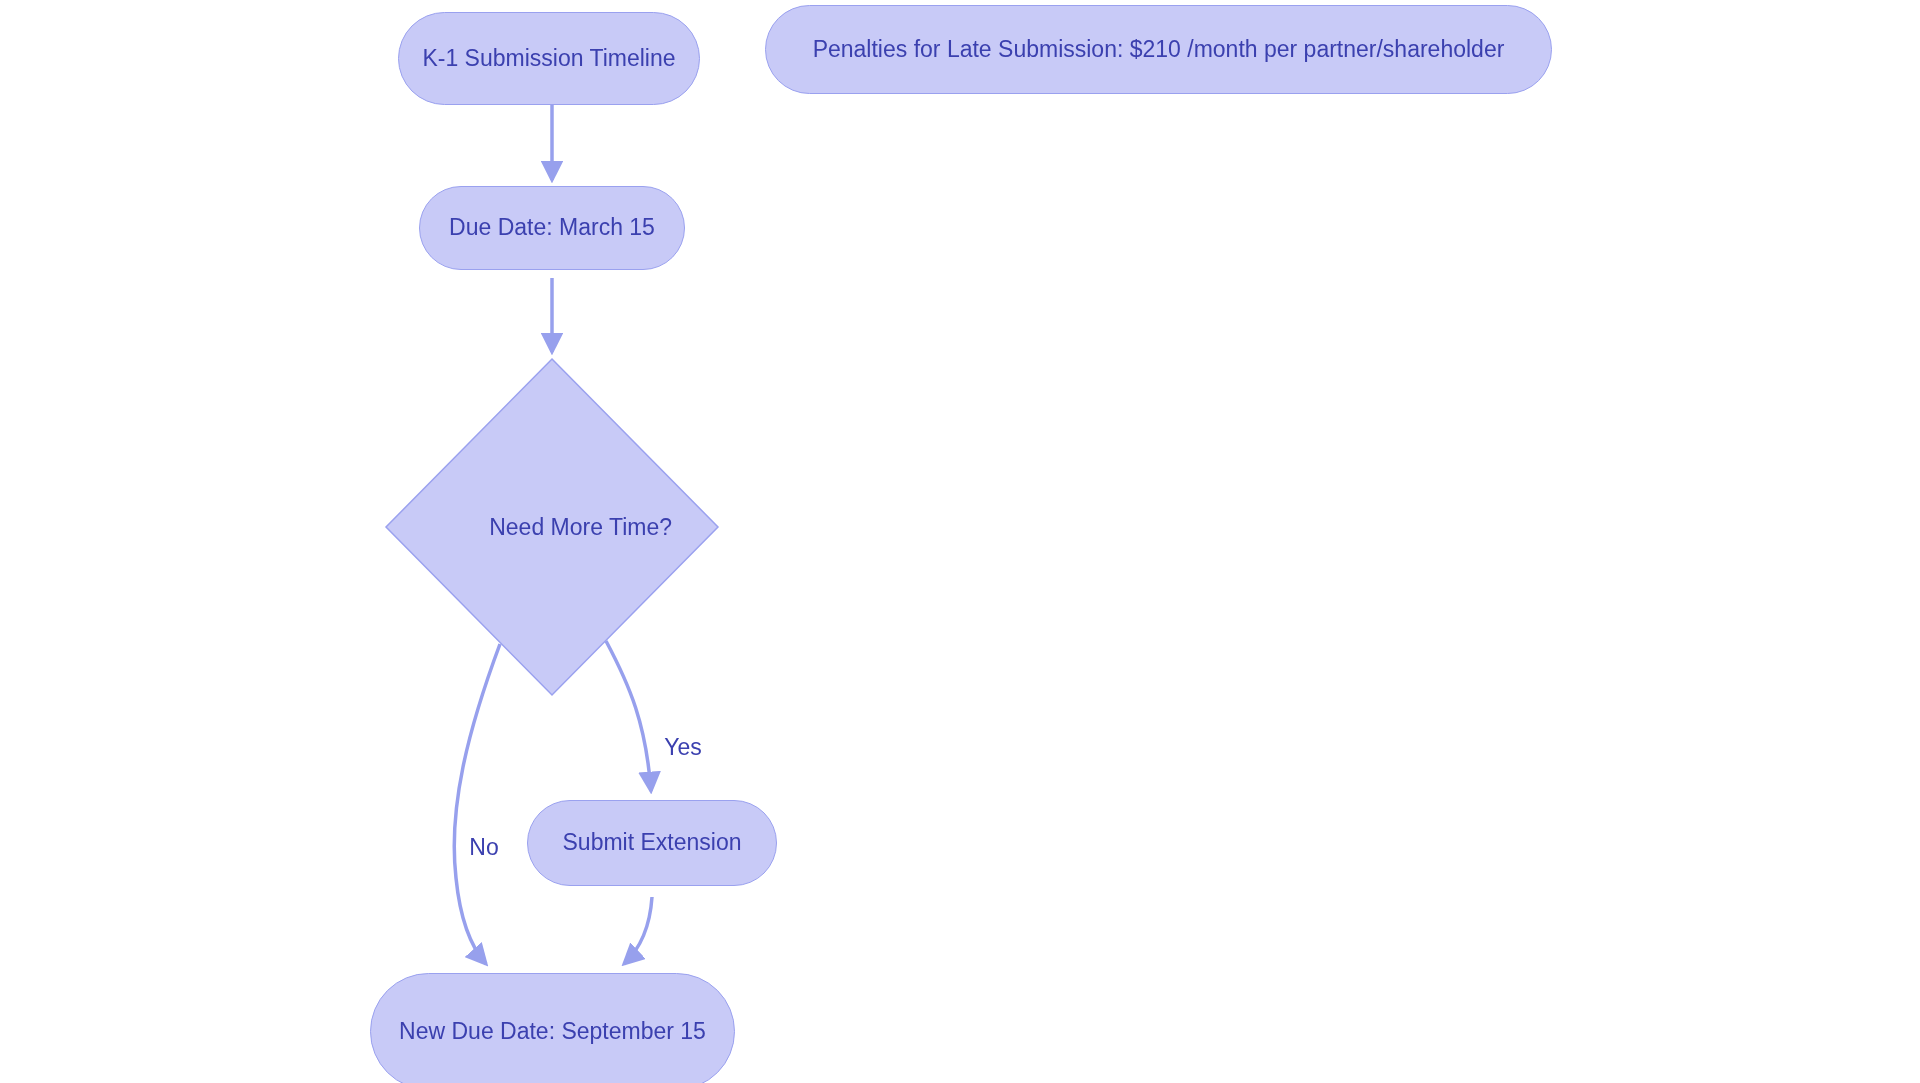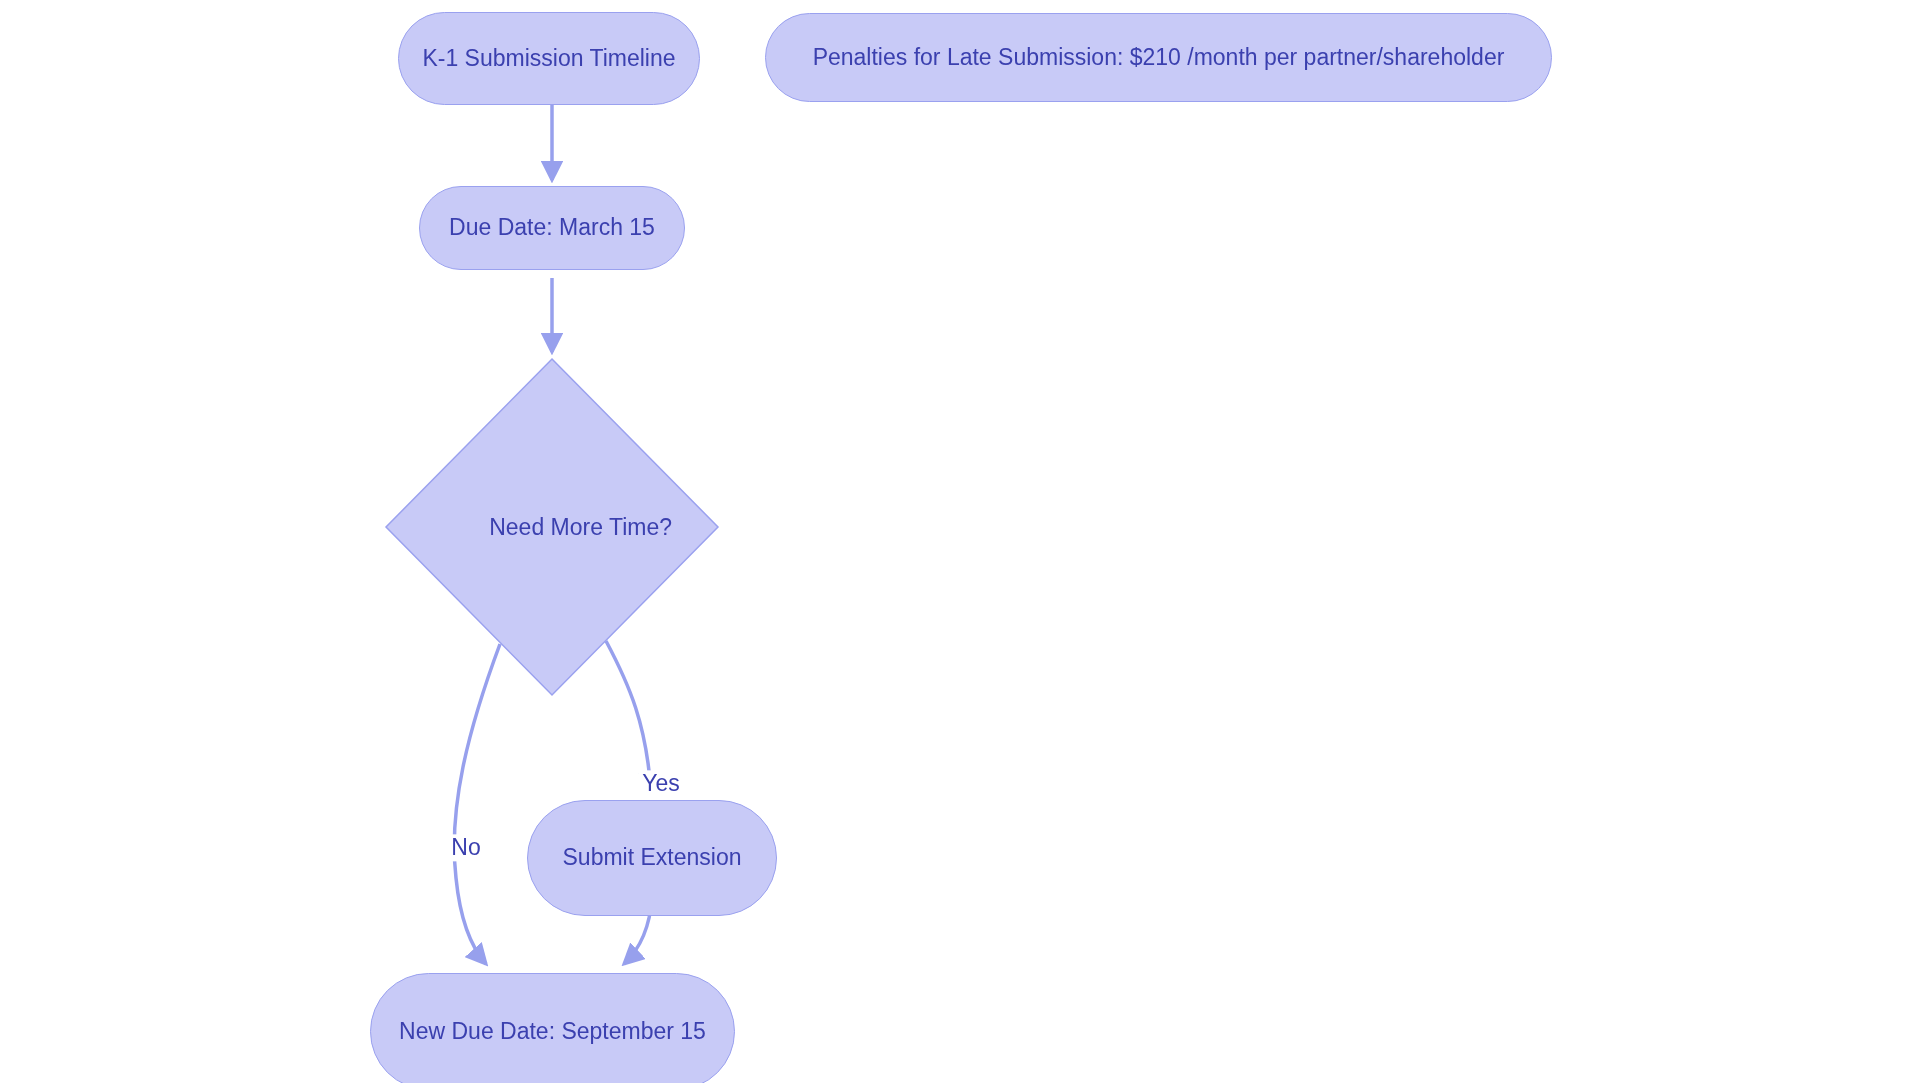--- a/index.html
+++ b/index.html
@@ -50,23 +50,23 @@
     color: var(--node-text, #3b40af);
     font-size: 23px;
     line-height: 1.2;
     white-space: nowrap;
     text-align: center;
   }
   .stadium {
     border-radius: 999px;
   }
   .node-title     { left: 398px; top: 12px;  width: 302px; height: 93px; }
-  .node-penalties { left: 765px; top: 13px;  width: 787px; height: 89px; }
+  .node-penalties { left: 765px; top: 5px;  width: 787px; height: 89px; }
   .node-due       { left: 419px; top: 186px; width: 266px; height: 84px; }
-  .node-extension { left: 527px; top: 800px; width: 250px; height: 116px; }
+  .node-extension { left: 527px; top: 800px; width: 250px; height: 86px; }
   .node-newdue    { left: 370px; top: 973px; width: 365px; height: 117px; }
   .decision-label {
     position: absolute;
     left: 432px;
     top: 497px;
     width: 240px;
     height: 60px;
     display: flex;
     align-items: center;
     justify-content: flex-end;
@@ -77,22 +77,22 @@
   .edge-label {
     position: absolute;
     transform: translate(-50%, -50%);
     background: var(--edge-label-bg, #ffffff);
     color: var(--edge-label-text, #3b40af);
     font-size: 23px;
     line-height: 1.1;
     padding: 1px 4px;
     white-space: nowrap;
   }
-  .edge-label-yes { left: 661px; top: 748px; margin-top: 36px; }
-  .edge-label-no  { left: 466px; top: 848px; }
+  .edge-label-yes { left: 683px; top: 748px; }
+  .edge-label-no  { left: 484px; top: 848px; }
 </style>
 </head>
 <body>
 
 <div class="canvas">
 
   <svg class="edge-layer" viewBox="0 0 1920 1083" xmlns="http://www.w3.org/2000/svg">
     <defs>
       <marker id="arrowhead" viewBox="0 0 10 10" refX="8.5" refY="5" markerWidth="6.5" markerHeight="6.5" orient="auto" markerUnits="strokeWidth">
         <path class="arrowhead-shape" d="M0,0 L10,5 L0,10 z"></path>

